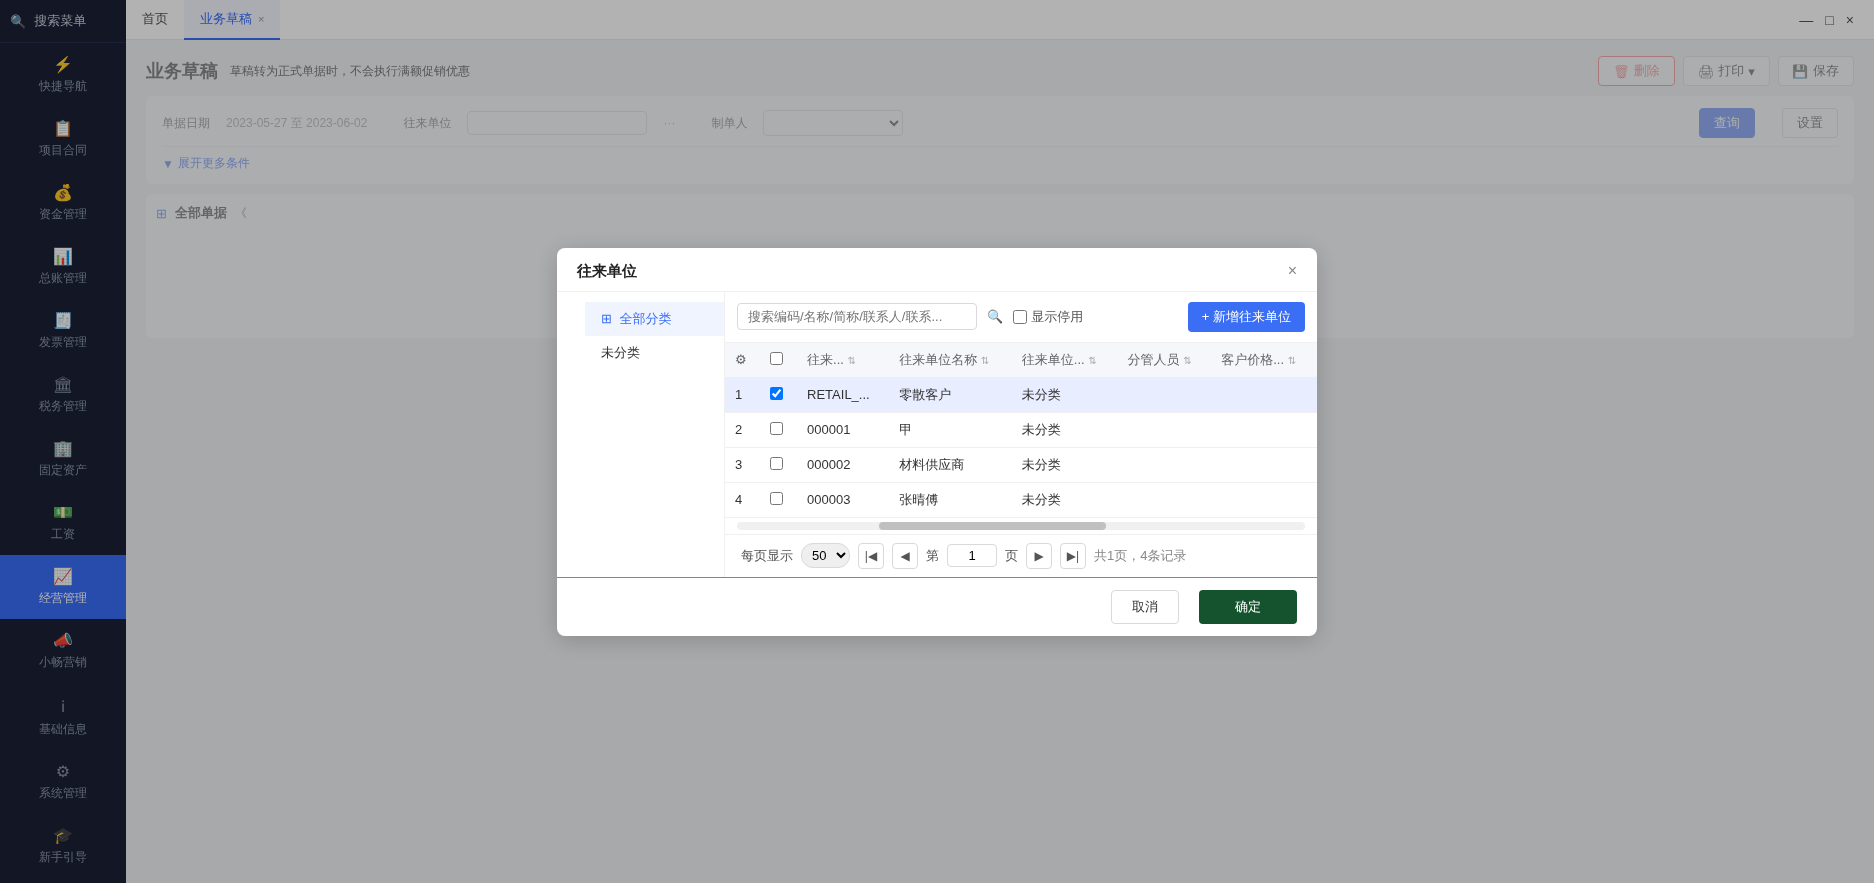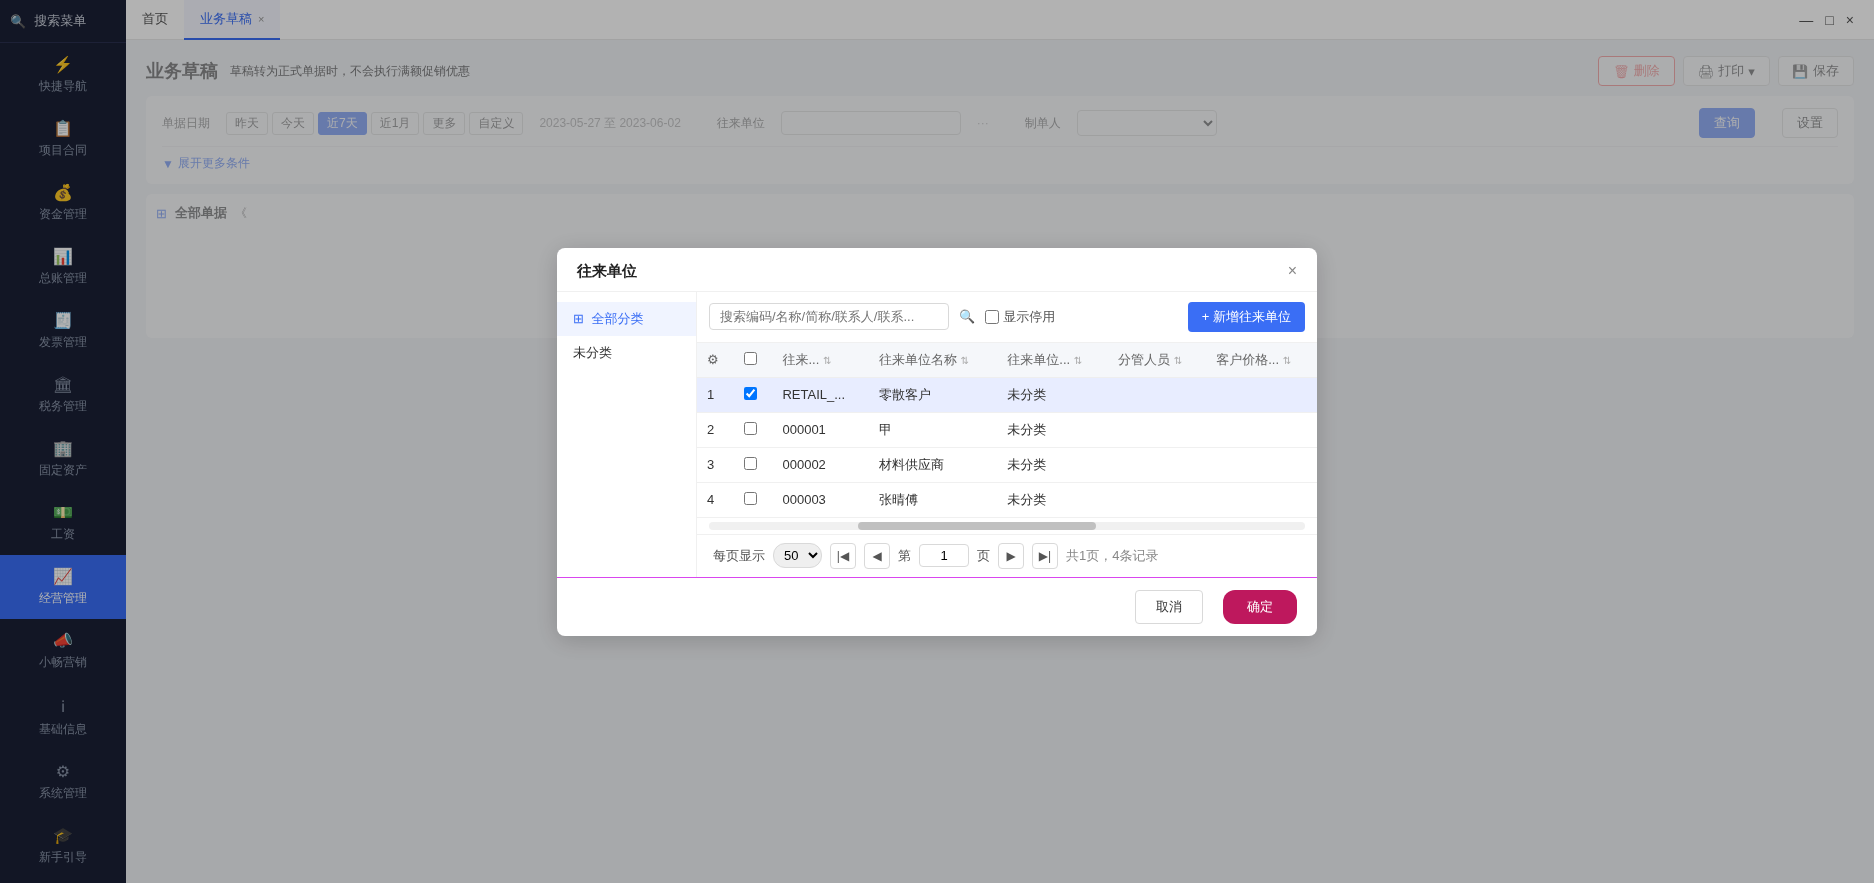--- a/index.html
+++ b/index.html
@@ -57,21 +57,21 @@
 
     
     .overlay { position: fixed; top: 0; left: 0; width: 100%; height: 100%; background: rgba(0,0,0,0.3); z-index: 100; display: flex; align-items: center; justify-content: center; }
 
     
     .dialog { background: #fff; border-radius: 8px; width: 760px; max-height: 600px; display: flex; flex-direction: column; box-shadow: 0 4px 24px rgba(0,0,0,0.18); z-index: 101; }
     .dialog-header { display: flex; align-items: center; justify-content: space-between; padding: 14px 20px 10px; border-bottom: 1px solid #f0f0f0; }
     .dialog-title { font-size: 15px; font-weight: bold; color: #222; }
     .dialog-close { cursor: pointer; font-size: 16px; color: #888; }
     .dialog-body { display: flex; flex: 1; overflow: hidden; }
-    .dialog-sidebar { width: 140px; border-right: 1px solid #f0f0f0; padding: 10px 0; }
+    .dialog-sidebar { width: 140px; border-right: 1px solid #f0f0f0; padding: 10px 0; margin-left: 28px; }
     .dialog-sidebar-item { padding: 8px 16px; font-size: 13px; color: #333; cursor: pointer; }
     .dialog-sidebar-item.active { color: #3a6ef5; background: #f0f4ff; }
     .dialog-sidebar-item .cat-icon { color: #3a6ef5; margin-right: 4px; }
     .dialog-main { flex: 1; display: flex; flex-direction: column; overflow: hidden; }
     .dialog-search-row { padding: 10px 12px; display: flex; align-items: center; gap: 10px; border-bottom: 1px solid #f0f0f0; }
     .dialog-search { border: 1px solid #d9d9d9; border-radius: 4px; padding: 5px 10px; font-size: 13px; width: 240px; }
     .dialog-search-icon { color: #888; }
     .show-disabled { display: flex; align-items: center; gap: 4px; font-size: 13px; color: #555; }
     .checkbox { width: 14px; height: 14px; }
     .dialog-new-btn { margin-left: auto; background: #3a6ef5; color: #fff; border: none; border-radius: 4px; padding: 6px 14px; font-size: 13px; cursor: pointer; }
@@ -86,21 +86,21 @@
 
     .dialog-footer-pagination { padding: 8px 16px; border-top: 1px solid #f0f0f0; display: flex; align-items: center; gap: 8px; font-size: 13px; color: #555; }
     .page-input { width: 50px; border: 1px solid #d9d9d9; border-radius: 4px; padding: 3px 6px; text-align: center; font-size: 13px; }
     .page-btn { width: 26px; height: 26px; border: 1px solid #d9d9d9; border-radius: 4px; background: #fff; cursor: pointer; display: flex; align-items: center; justify-content: center; font-size: 12px; color: #555; }
     .page-btn:disabled { color: #ccc; cursor: default; }
     .per-page-select { border: 1px solid #d9d9d9; border-radius: 12px; padding: 3px 6px; font-size: 13px; }
     .total-records { color: #888; }
 
     .dialog-action-footer { padding: 12px 20px; border-top: 1px solid #d946ef; display: flex; justify-content: flex-end; gap: 20px; }
     .btn-cancel { padding: 7px 20px; border-radius: 4px; border: 1px solid #d9d9d9; background: #fff; cursor: pointer; font-size: 13px; color: #333; }
-    .btn-confirm { padding: 7px 24px; border-radius: 12px; border: none; background: #be185d; color: #fff; cursor: pointer; font-size: 13px; }
+    .btn-confirm { padding: 7px 36px; border-radius: 4px; border: none; background: #14532d; color: #fff; cursor: pointer; font-size: 13px; }
 
     
     .dialog-table-wrap { overflow: auto; flex: 1; }
     .scrollbar-area { height: 8px; background: #f0f0f0; border-radius: 4px; margin: 4px 12px; position: relative; }
     .scrollbar-thumb { height: 8px; background: #c0c0c0; border-radius: 4px; width: 40%; margin-left: 25%; }
 
     
     .bg-content { filter: blur(0px); opacity: 0.5; pointer-events: none; }
 
     .topbar-right { margin-left: auto; display: flex; align-items: center; gap: 4px; padding-right: 16px; }
@@ -208,28 +208,20 @@
           <button class="btn btn-icon">
             <span>💾</span>
             <span>保存</span>
           </button>
         </div>
       </div>
 
       <div class="filter-row">
         <div class="filter-fields">
           <span class="filter-label">单据日期</span>
-          <div class="filter-date-btns">
-            <button class="date-btn">昨天</button>
-            <button class="date-btn">今天</button>
-            <button class="date-btn active">近7天</button>
-            <button class="date-btn">近1月</button>
-            <button class="date-btn">更多</button>
-            <button class="date-btn">自定义</button>
-          </div>
           <span class="date-range">2023-05-27 至 2023-06-02</span>
           <span class="filter-label" style="margin-left:20px;">往来单位</span>
           <input class="filter-input" value="" style="">
           <span style="color:#aaa;font-size:12px;">···</span>
           <span class="filter-label" style="margin-left:20px;">制单人</span>
           <select class="filter-select"></select>
           <div style="margin-left:auto; display:flex; gap:27px; align-items:center;">
             <button class="btn btn-primary">查询</button>
             <button class="btn">设置</button>
           </div>

